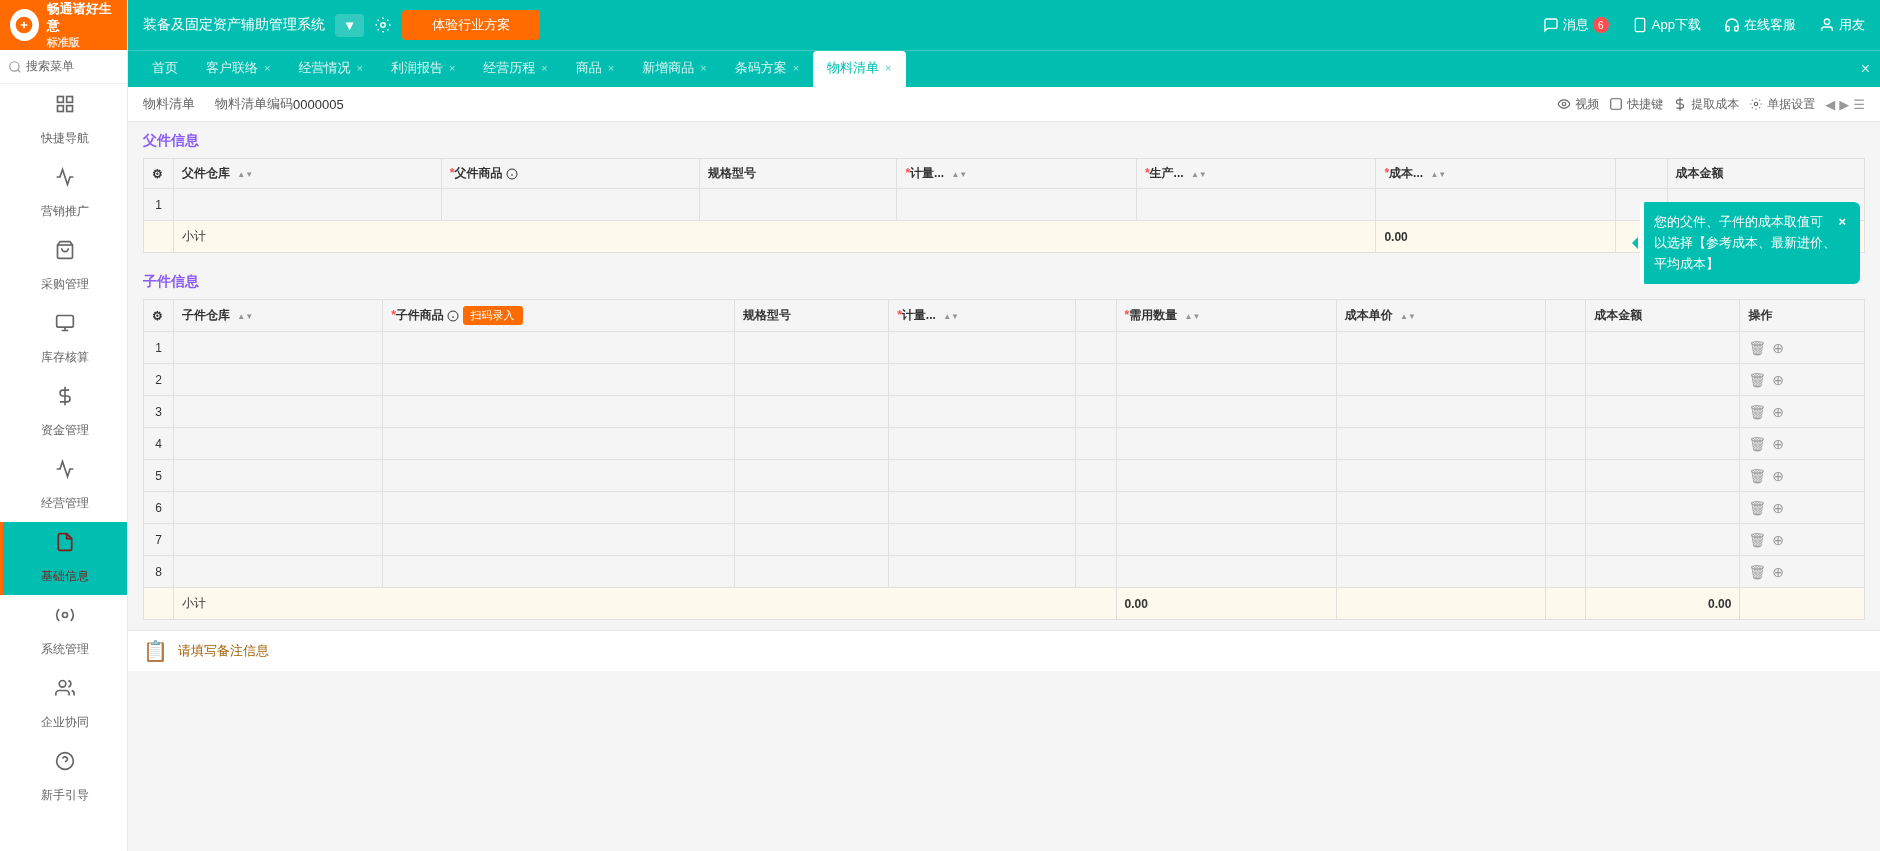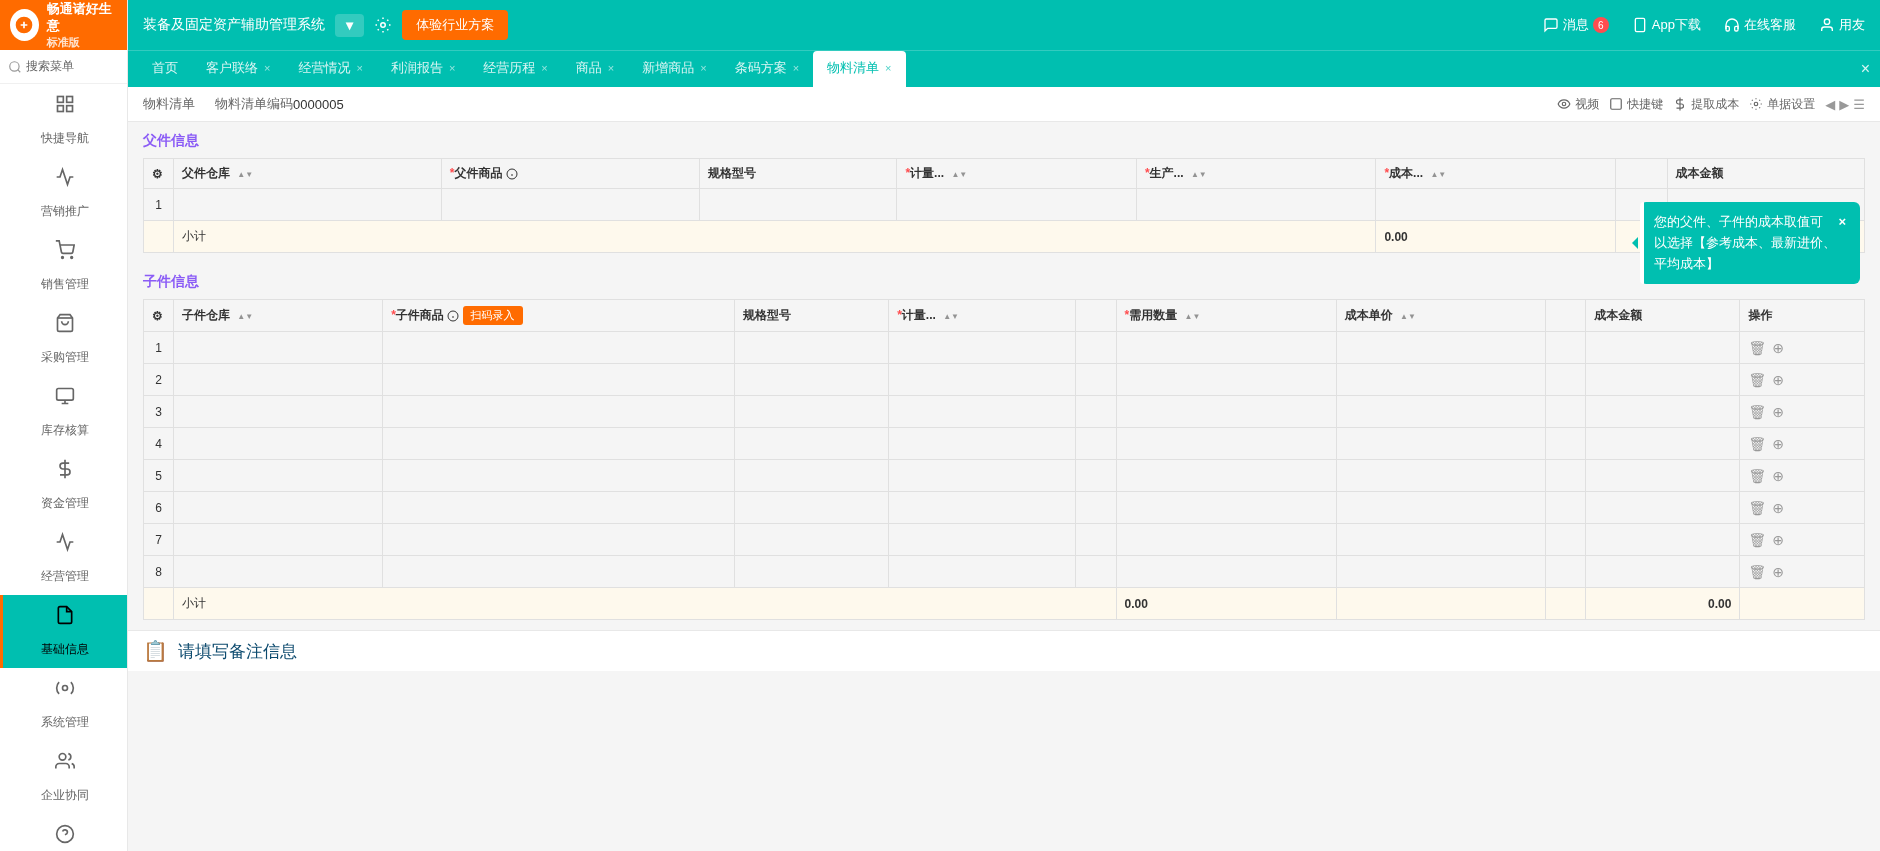--- a/index.html
+++ b/index.html
@@ -5,31 +5,31 @@
     * { box-sizing: border-box; margin: 0; padding: 0; }
     body { font-family: 'Microsoft YaHei', Arial, sans-serif; font-size: 13px; background: #f5f5f5; display: flex; height: 851px; overflow: hidden; }
 
     
     .sidebar { width: 128px; background: #fff; display: flex; flex-direction: column; border-right: 1px solid #e8e8e8; flex-shrink: 0; }
     .sidebar-logo { background: #ff6b00; color: #fff; padding: 8px 10px; height: 50px; display: flex; align-items: center; gap: 8px; }
     .sidebar-logo-icon { width: 32px; height: 32px; background: #fff; border-radius: 50%; display: flex; align-items: center; justify-content: center; }
     .sidebar-logo-icon svg { width: 20px; height: 20px; }
     .sidebar-logo-text { font-size: 13px; font-weight: bold; line-height: 1.3; }
     .sidebar-item { display: flex; flex-direction: column; align-items: center; padding: 10px 0; cursor: pointer; color: #666; font-size: 12px; gap: 16px; border-left: 3px solid transparent; }
-    .sidebar-item.active { color: #000000; background: #00bfb0; border-left-color: #ff6b00; }
+    .sidebar-item.active { color: #7f1d1d; background: #00bfb0; border-left-color: #ff6b00; }
     .sidebar-item svg { width: 20px; height: 20px; }
 
     
     .main { flex: 1; display: flex; flex-direction: column; overflow: hidden; }
 
     
     .topbar { background: #00bfb0; height: 50px; display: flex; align-items: center; justify-content: space-between; padding: 0 15px; flex-shrink: 0; }
     .topbar-left { display: flex; align-items: center; gap: 10px; color: #fff; font-size: 14px; }
     .topbar-dropdown { background: rgba(255,255,255,0.2); border: none; color: #fff; padding: 4px 8px; border-radius: 4px; cursor: pointer; }
-    .topbar-trial-btn { background: #ff6b00; color: #fff; border: none; padding: 6px 14px; border-radius: 4px; cursor: pointer; font-size: 13px; }
+    .topbar-trial-btn { background: #ff6b00; color: #fff; border: none; padding: 6px 30px; border-radius: 4px; cursor: pointer; font-size: 13px; }
     .topbar-right { display: flex; align-items: center; gap: 23px; color: #fff; font-size: 13px; }
     .topbar-right-item { display: flex; align-items: center; gap: 4px; cursor: pointer; }
     .badge { background: #ff4d4f; color: #fff; border-radius: 50%; width: 16px; height: 16px; font-size: 10px; display: flex; align-items: center; justify-content: center; }
 
     
     .nav-tabs { background: #00bfb0; display: flex; align-items: center; border-top: 1px solid rgba(255,255,255,0.2); flex-shrink: 0; padding: 0 10px; overflow-x: auto; }
     .nav-tab { padding: 8px 14px; color: rgba(255,255,255,0.85); cursor: pointer; font-size: 13px; display: flex; align-items: center; gap: 6px; white-space: nowrap; border-bottom: 2px solid transparent; }
     .nav-tab.active { background: #fff; color: #00bfb0; border-radius: 4px 4px 0 0; }
     .nav-tab-close { font-size: 11px; opacity: 0.7; }
     .nav-close-all { color: rgba(255,255,255,0.85); margin-left: auto; cursor: pointer; font-size: 16px; }
@@ -63,21 +63,21 @@
 
     
     .tooltip-box { position: absolute; right: 160px; top: 120px; background: #00bfb0; color: #fff; padding: 10px 14px; border-radius: 6px; font-size: 13px; max-width: 220px; line-height: 1.6; z-index: 100; }
     .tooltip-box::before { content: ''; position: absolute; left: -8px; top: 50%; transform: translateY(-50%); border: 6px solid transparent; border-right-color: #00bfb0; border-left: 0; }
     .tooltip-close { float: right; cursor: pointer; margin-left: 8px; font-weight: bold; }
     .tooltip-bar { width: 4px; background: #fff; position: absolute; left: 0; top: 0; bottom: 0; border-radius: 6px 0 0 6px; }
 
     
     .bottom-bar { border-top: 1px solid #e8e8e8; padding: 8px 15px; display: flex; align-items: center; gap: 10px; background: #fff; }
     .bottom-icon { color: #00bfb0; font-size: 20px; }
-    .bottom-text { color: #0c4a6e; font-size: 17px; }
+    .bottom-text { color: #a16207; font-size: 13px; }
 
     
     .sidebar-search { display: flex; align-items: center; gap: 4px; padding: 8px; border-bottom: 1px solid #f0f0f0; cursor: pointer; color: #666; font-size: 12px; }
 
     .content-inner { flex: 1; overflow-y: auto; }
   </style>
 </head>
 <body>
 
 <div class="sidebar">
@@ -109,28 +109,20 @@
         <rect x="3" y="14" width="7" height="7"></rect>
         <rect x="14" y="14" width="7" height="7"></rect>
       </svg>
     <span>快捷导航</span>
   </div>
   <div class="sidebar-item">
     <svg width="18" height="18" viewBox="0 0 24 24" fill="none" stroke="currentColor" stroke-width="2">
         <path d="M22 12h-4l-3 9L9 3l-3 9H2"></path>
       </svg>
     <span>营销推广</span>
-  </div>
-  <div class="sidebar-item">
-    <svg width="18" height="18" viewBox="0 0 24 24" fill="none" stroke="currentColor" stroke-width="2">
-        <circle cx="9" cy="21" r="1"></circle>
-        <circle cx="20" cy="21" r="1"></circle>
-        <path d="M1 1h4l2.68 13.39a2 2 0 0 0 2 1.61h9.72a2 2 0 0 0 2-1.61L23 6H6"></path>
-      </svg>
-    <span>销售管理</span>
   </div>
   <div class="sidebar-item">
     <svg width="18" height="18" viewBox="0 0 24 24" fill="none" stroke="currentColor" stroke-width="2">
         <path d="M6 2L3 6v14a2 2 0 002 2h14a2 2 0 002-2V6l-3-4z"></path>
         <line x1="3" y1="6" x2="21" y2="6"></line>
         <path d="M16 10a4 4 0 01-8 0"></path>
       </svg>
     <span>采购管理</span>
   </div>
   <div class="sidebar-item">

